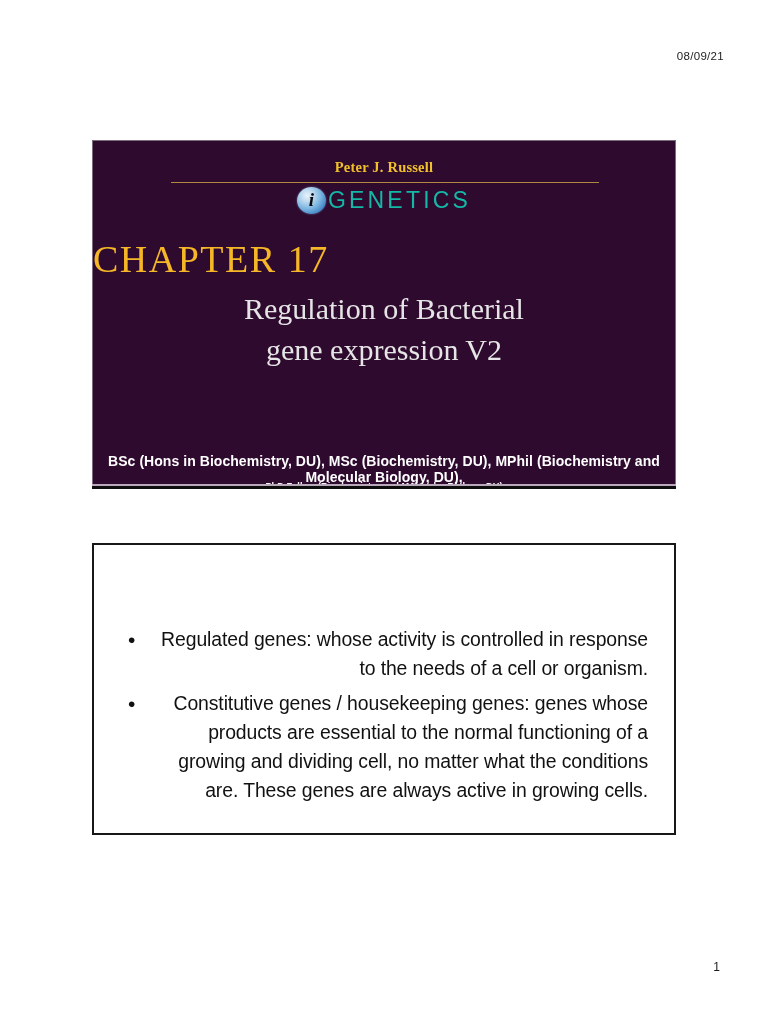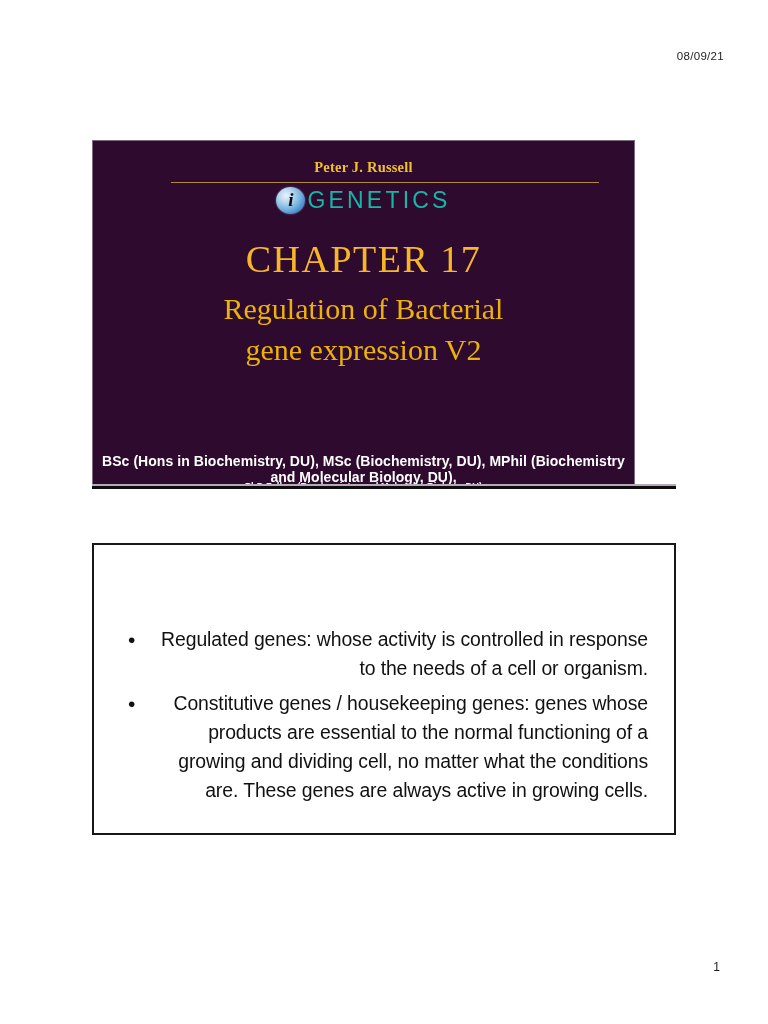--- a/index.html
+++ b/index.html
@@ -32,21 +32,21 @@
     font-size: 12px;
     color: #1a1a1a;
     font-family: "Liberation Sans", sans-serif;
   }
 
   
   .slide-title {
     position: absolute;
     left: 92px;
     top: 140px;
-    width: 543px;
+    width: 584px;
     height: 348px;
     background: #2f0a2f;
     border: 1px solid #7b6d7b;
     box-sizing: border-box;
     overflow: hidden;
   }
   .slide-title-clip {
     position: absolute;
     left: 0; top: 0;
     width: 100%;
@@ -107,33 +107,33 @@
     font-size: 23px;
     color: #14b8a6;
     letter-spacing: 3.2px;
     font-weight: 400;
   }
   .chapter-line {
     position: absolute;
     top: 96px;
     left: 0;
     width: 100%;
-    text-align: center;
+    text-align: left;
     color: #f5b727;
     font-family: "Liberation Serif", serif;
     font-size: 38px;
     letter-spacing: 1.5px;
   }
   .subject-line {
     position: absolute;
     top: 147px;
     left: 0;
     width: 100%;
     text-align: center;
-    color: #eab308;
+    color: #e5e5e5;
     font-family: "Liberation Serif", serif;
     font-size: 30px;
     line-height: 1.38;
   }
   .author-name {
     position: absolute;
     top: 285px;
     left: 0;
     width: 100%;
     text-align: center;

